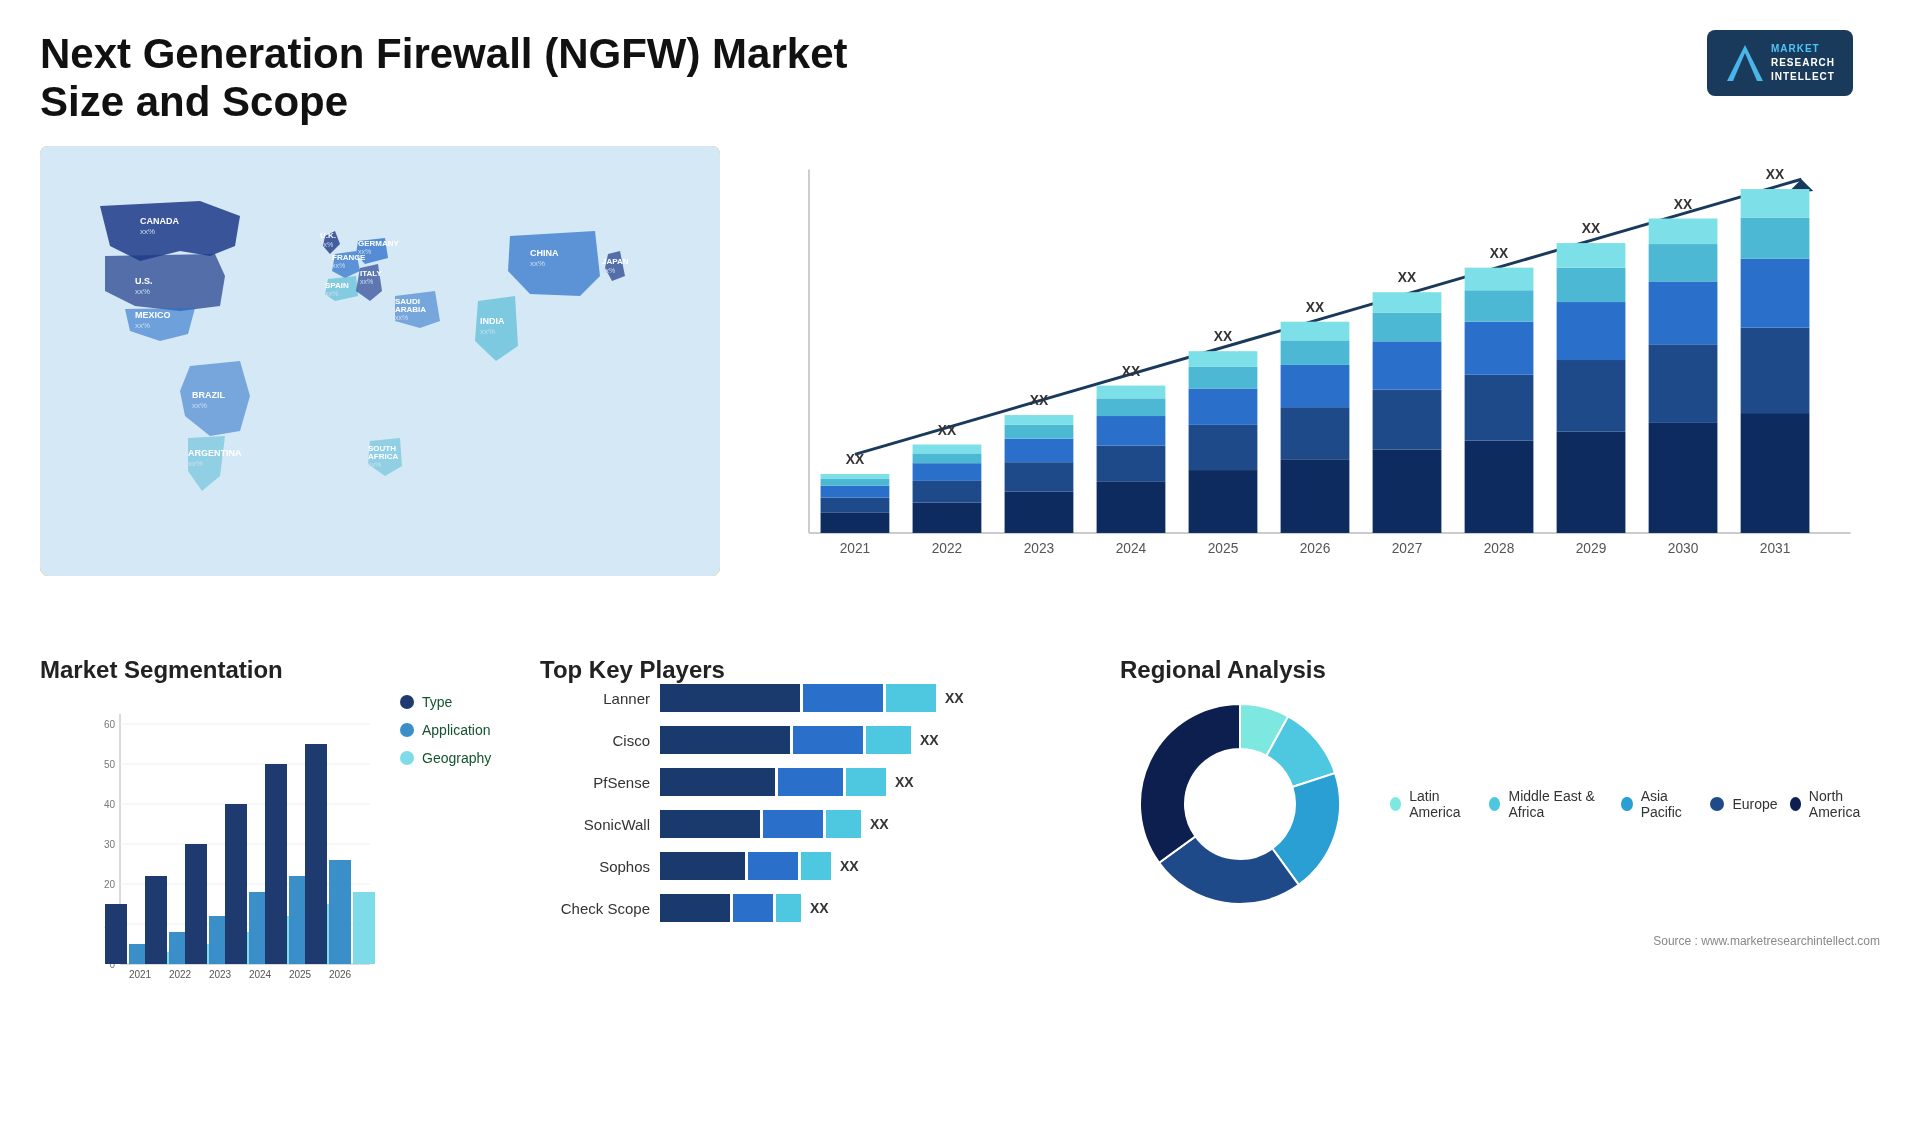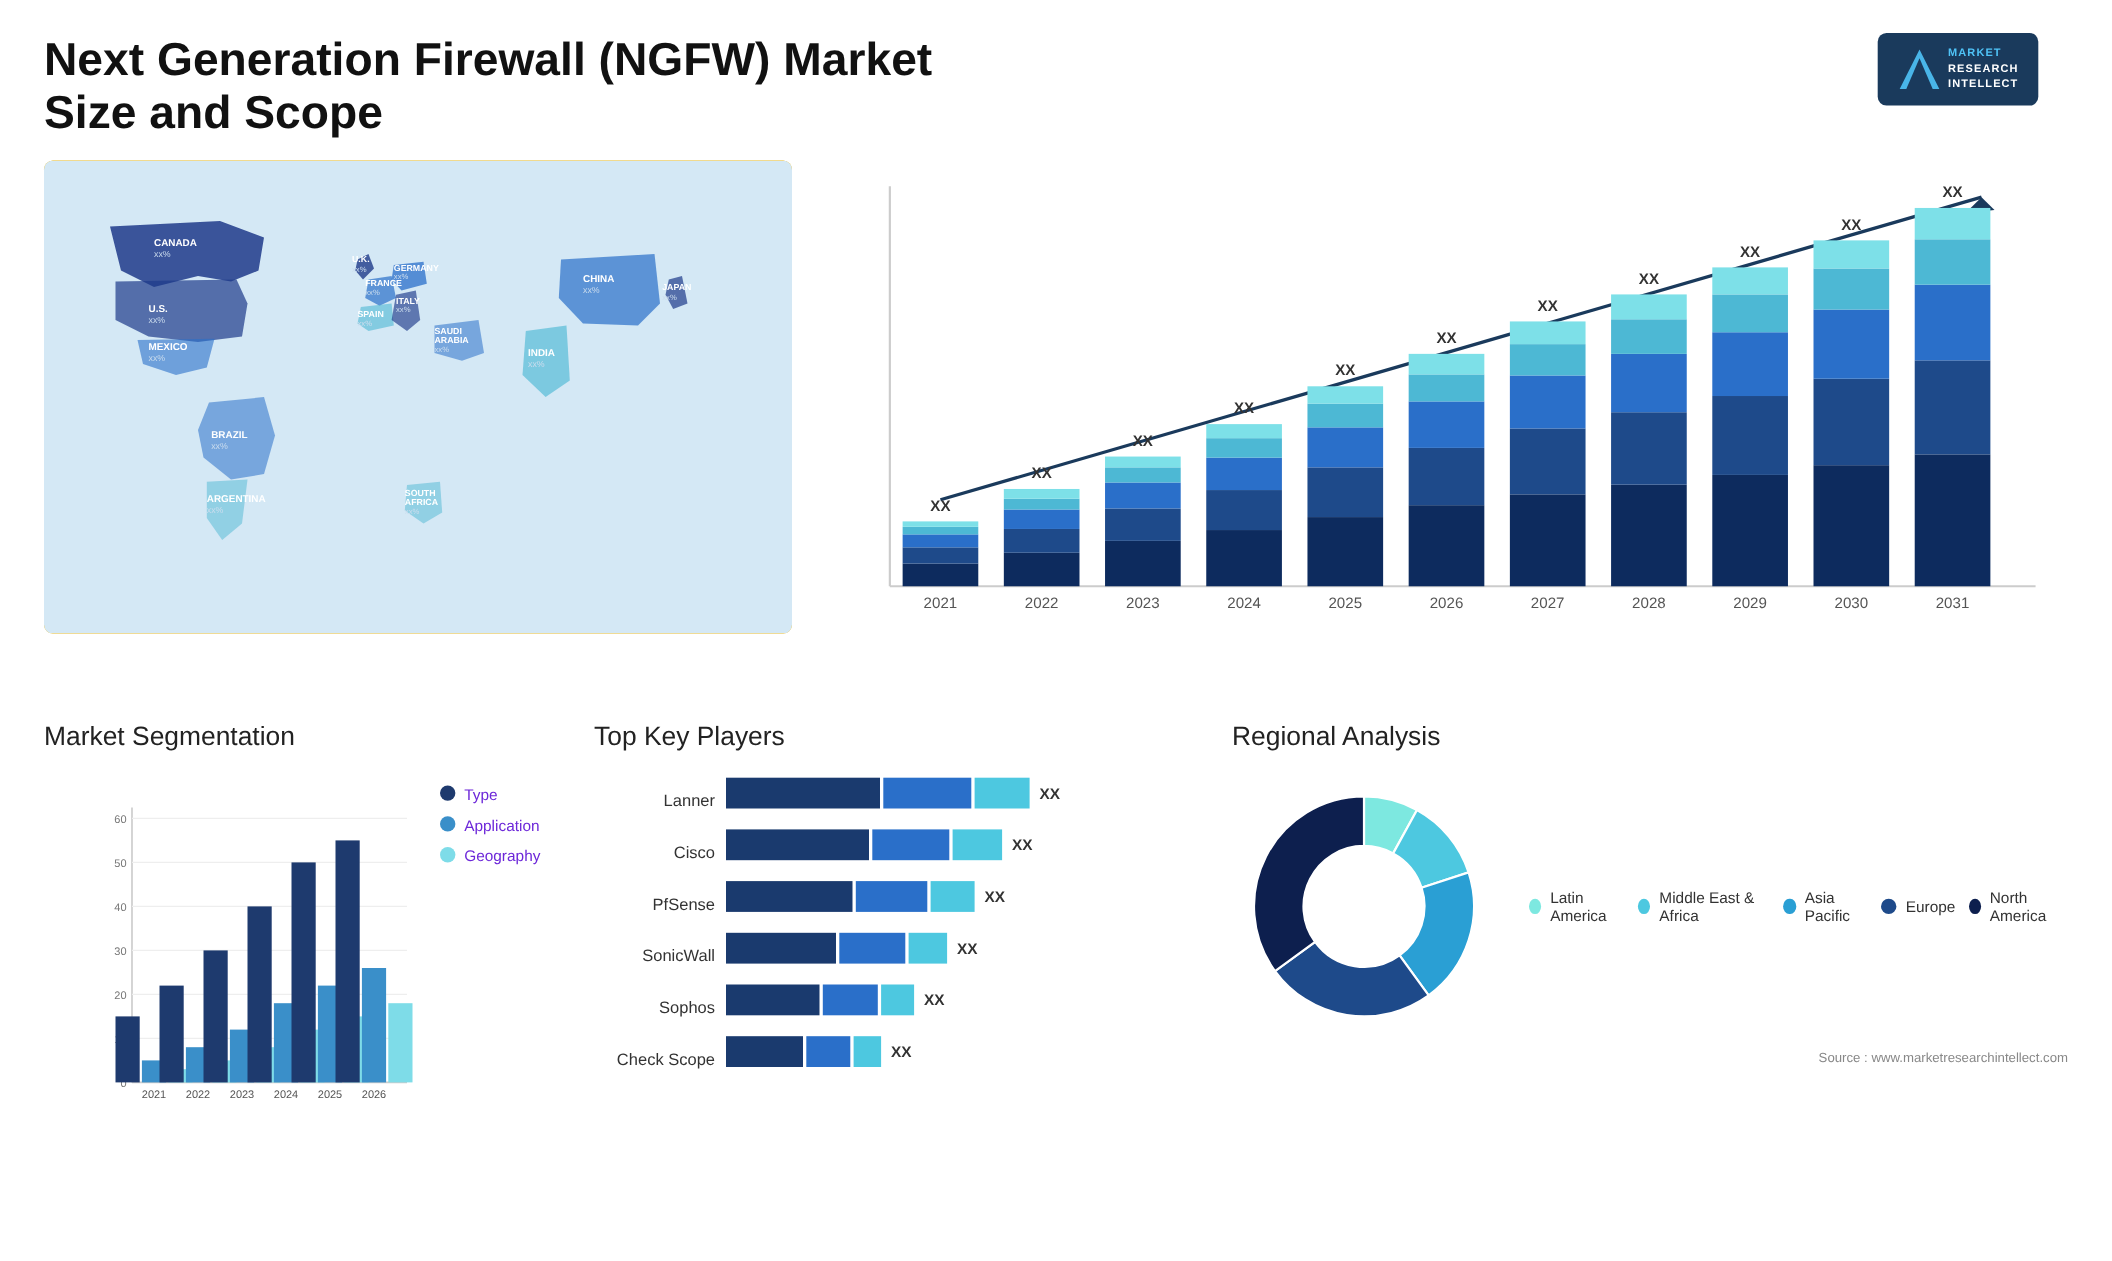--- a/index.html
+++ b/index.html
@@ -91,24 +91,24 @@
       align-items: flex-start;
     }
     .seg-legend {
       display: flex;
       flex-direction: column;
       gap: 12px;
       padding-top: 10px;
     }
     .legend-item {
       display: flex;
-      align-items: flex-start;
+      align-items: center;
       gap: 8px;
       font-size: 14px;
-      color: #6d28d9;
+      color: #14532d;
     }
     .legend-dot {
       width: 14px;
       height: 14px;
       border-radius: 50%;
     }
 
     
     .players-list {
       display: flex;
@@ -119,21 +119,20 @@
     .player-row {
       display: flex;
       align-items: center;
       gap: 10px;
     }
     .player-name {
       width: 110px;
       font-size: 15px;
       color: #333;
       text-align: right;
-      margin-top: 16px;
     }
     .player-bars {
       display: flex;
       gap: 3px;
       align-items: center;
       flex: 1;
     }
     .player-bar-segment {
       height: 28px;
     }
@@ -182,22 +181,22 @@
     }
 
     
     .world-map-svg {
       width: 100%;
       height: 100%;
     }
 
     .bottom-row-titles {
       font-size: 24px;
-      font-weight: 400;
-      margin-bottom: 20px;
+      font-weight: 700;
+      margin-bottom: 0;
     }
   </style>
 </head>
 <body>
 
 <div class="header">
   <h1 class="main-title">Next Generation Firewall (NGFW) Market Size and Scope</h1>
   <div class="logo-area">
     <div class="logo-box">
       <div style="display:flex;align-items:center;gap:6px;">

